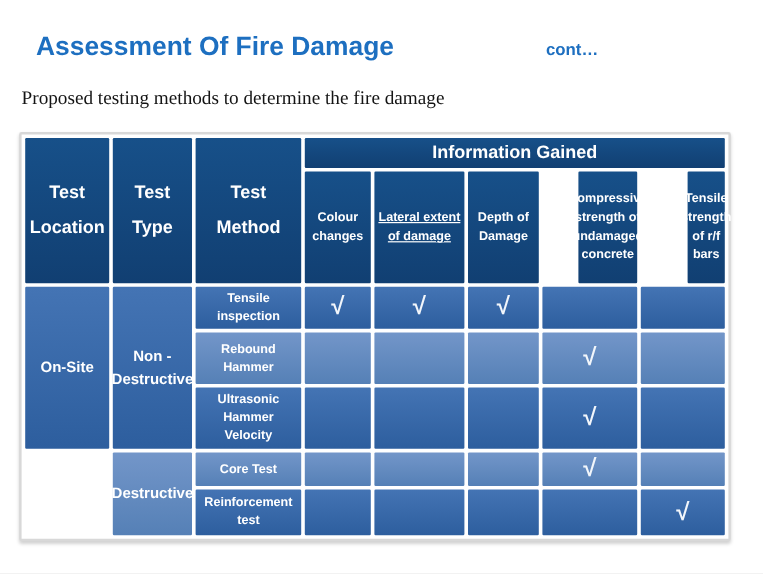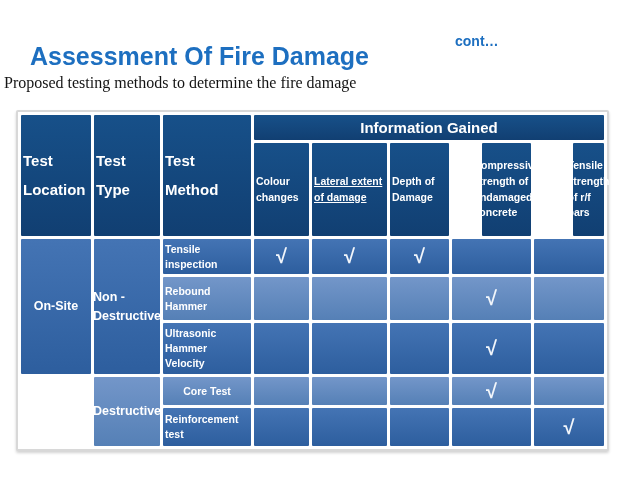--- a/index.html
+++ b/index.html
@@ -9,37 +9,37 @@
     width: 638px;
     height: 478px;
     background: #ffffff;
     font-family: "Liberation Sans", sans-serif;
     overflow: hidden;
     margin: 0 auto;
   }
   .title {
     position: absolute;
     left: 30px;
-    top: 42px;
-    font-size: 25px;
+    top: 26px;
+    font-size: 22px;
     font-weight: bold;
     color: #1d6fc0;
     letter-spacing: 0px;
   }
   .cont {
     position: absolute;
     left: 455px;
     top: 33px;
     font-size: 14px;
     font-weight: bold;
     color: #1d6fc0;
   }
   .subtitle {
     position: absolute;
-    left: 4px;
+    left: 18px;
     top: 74px;
     font-size: 16px;
     font-family: "Liberation Serif", serif;
     color: #141414;
   }
   .tblwrap {
     position: absolute;
     left: 16px;
     top: 110px;
     background: #ffffff;
@@ -51,20 +51,21 @@
   .tbl {
     display: grid;
     grid-template-columns: 70px 66px 88px 55px 75px 59px 79px 70px;
     grid-template-rows: 25px 93px 35px 43px 51px 28px 38px;
     gap: 3px;
   }
   .cell {
     display: flex;
     align-items: center;
     justify-content: center;
+    text-align: center;
     color: #ffffff;
     font-weight: bold;
     border-radius: 1px;
     padding: 1px 2px;
   }
   .hdr  { background: linear-gradient(180deg, #175089, #113f72); }
   .med  { background: linear-gradient(180deg, #4474b4, #2d5e9e); }
   .lt   { background: linear-gradient(180deg, #7396c9, #5580b6); }
   .h2l  { font-size: 15px; line-height: 1.9; }
   .hinfo{ font-size: 15px; }

